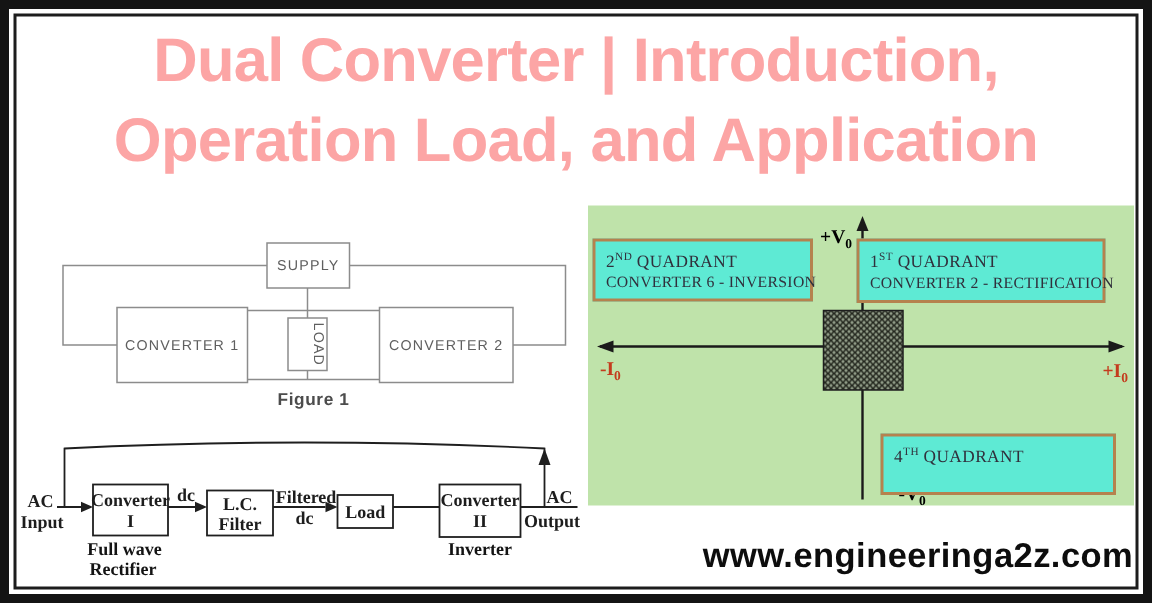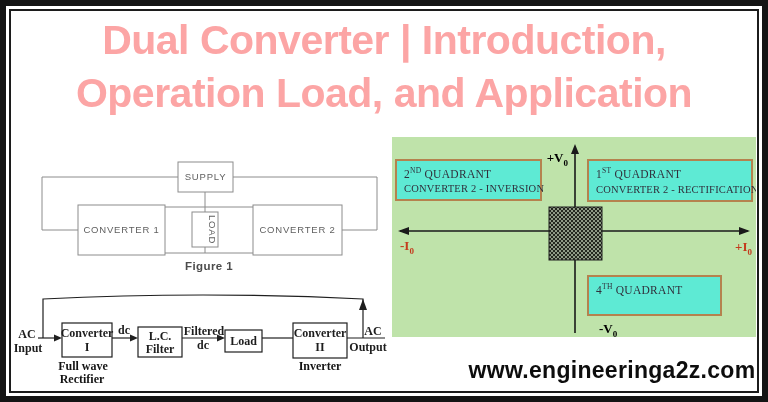--- a/index.html
+++ b/index.html
@@ -134,25 +134,25 @@
       <rect x="157" y="70" width="53" height="53" fill="url(#hatch)" stroke="#1e1e1e" stroke-width="1"></rect>
     </svg>
 
     <div class="axis-label v-label" style="left:120px; top:13px; width:56px; text-align:right;"><span>+V</span><sub>0</sub></div>
     <div class="axis-label v-label" style="left:207px; top:184px;"><span>-V</span><sub>0</sub></div>
     <div class="axis-label i-label" style="left:8px; top:101px;"><span>-I</span><sub>0</sub></div>
     <div class="axis-label i-label" style="left:343px; top:102px;"><span>+I</span><sub>0</sub></div>
 
     <div class="qbox" style="left:3px; top:22px; width:147px; height:42px;">
       <div class="q-title"><span>2</span><sup>ND</sup><span>QUADRANT</span></div>
-      <div class="q-desc">CONVERTER 2 - INVERSION</div>
+      <div class="q-desc">CONVERTER 6 - INVERSION</div>
     </div>
-    <div class="qbox" style="left:195px; top:22px; width:166px; height:43px;">
+    <div class="qbox" style="left:179px; top:22px; width:166px; height:43px;">
       <div class="q-title"><span>1</span><sup>ST</sup><span>QUADRANT</span></div>
       <div class="q-desc">CONVERTER 2 - RECTIFICATION</div>
     </div>
-    <div class="qbox" style="left:195px; top:138px; width:135px; height:41px;">
+    <div class="qbox" style="left:195px; top:152px; width:157px; height:41px;">
       <div class="q-title"><span>4</span><sup>TH</sup><span>QUADRANT</span></div>
     </div>
   </div>
 
   <div class="footer">www.engineeringa2z.com</div>
 </div>
 
 </body></html>

